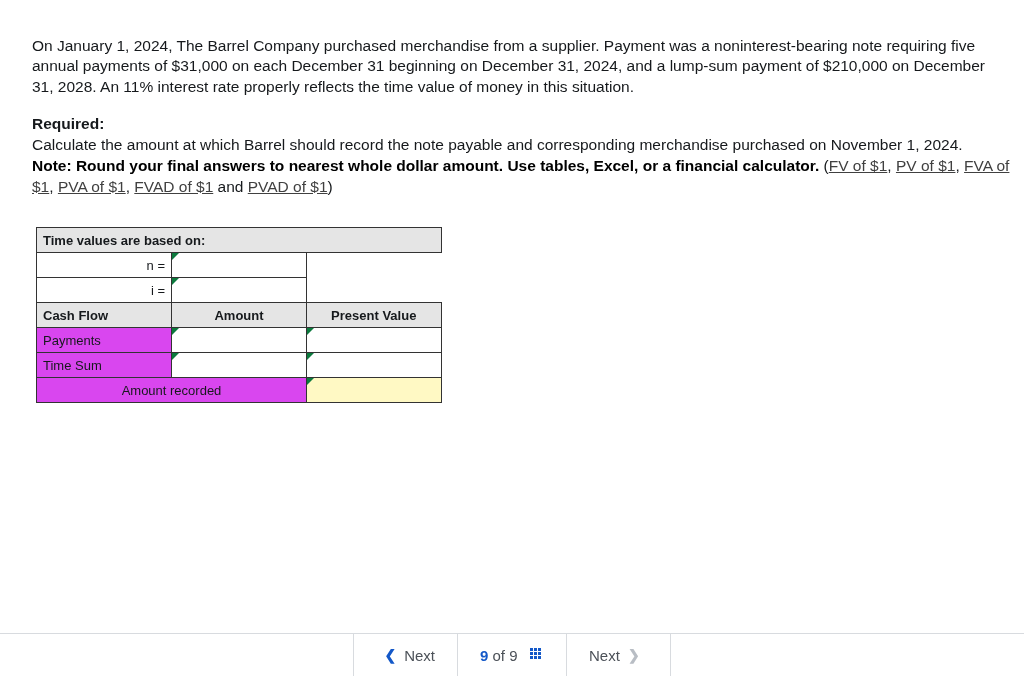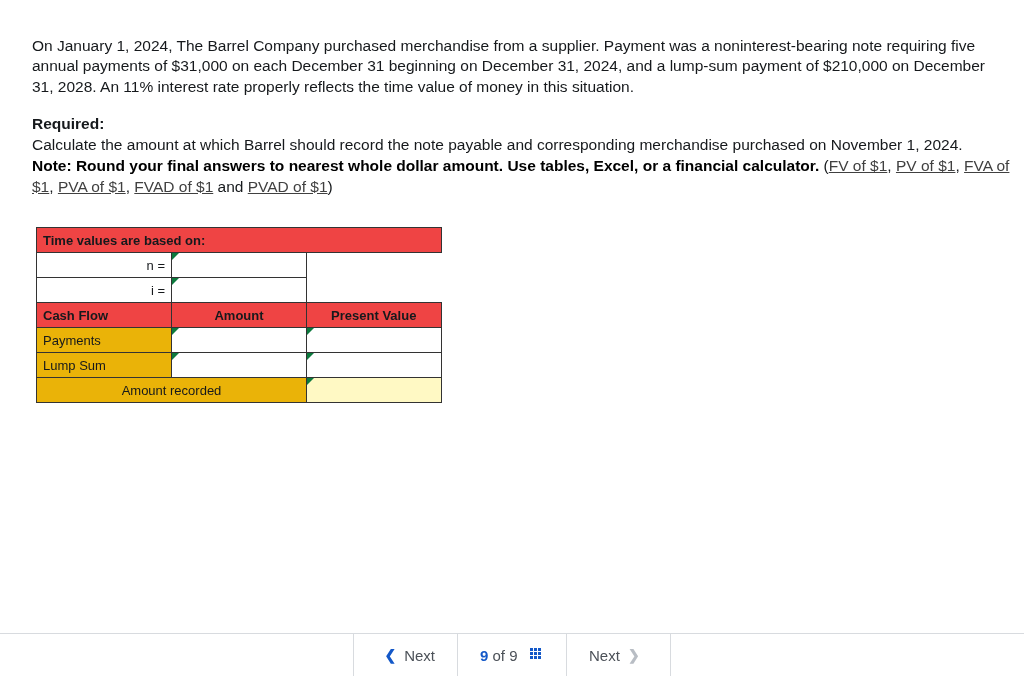--- a/index.html
+++ b/index.html
@@ -39,27 +39,27 @@
     font-size: 13px;
   }
   table.tt td, table.tt th {
     border: 1px solid #333;
     padding: 3px 6px;
     height: 18px;
     box-sizing: content-box;
     vertical-align: middle;
   }
   .hdr {
-    background: #ef4444;
+    background: #e5e5e5;
     font-weight: 700;
     text-align: left;
   }
   .hdr-c { text-align: center; }
   .lbl-right { text-align: right; background: #ffffff; }
-  .white { background: #eab308; }
+  .white { background: #d946ef; }
   .noborder {
     border: none !important;
     background: transparent;
   }
   .input-cell {
     background: #fff;
     position: relative;
   }
   .input-cell .triangle {
     position: absolute;
@@ -161,21 +161,21 @@
         <td class="hdr">Cash Flow</td>
         <td class="hdr hdr-c">Amount</td>
         <td class="hdr hdr-c">Present Value</td>
       </tr>
       <tr>
         <td class="white">Payments</td>
         <td class="input-cell"><span class="triangle"></span><span></span></td>
         <td class="input-cell"><span class="triangle"></span><span></span></td>
       </tr>
       <tr>
-        <td class="white">Lump Sum</td>
+        <td class="white">Time Sum</td>
         <td class="input-cell"><span class="triangle"></span><span></span></td>
         <td class="input-cell"><span class="triangle"></span><span></span></td>
       </tr>
       <tr>
         <td class="white" style="text-align:center" colspan="2">Amount recorded</td>
         <td class="yellow"><span class="triangle"></span><span></span></td>
       </tr>
     </tbody>
       </table>
   </div>

